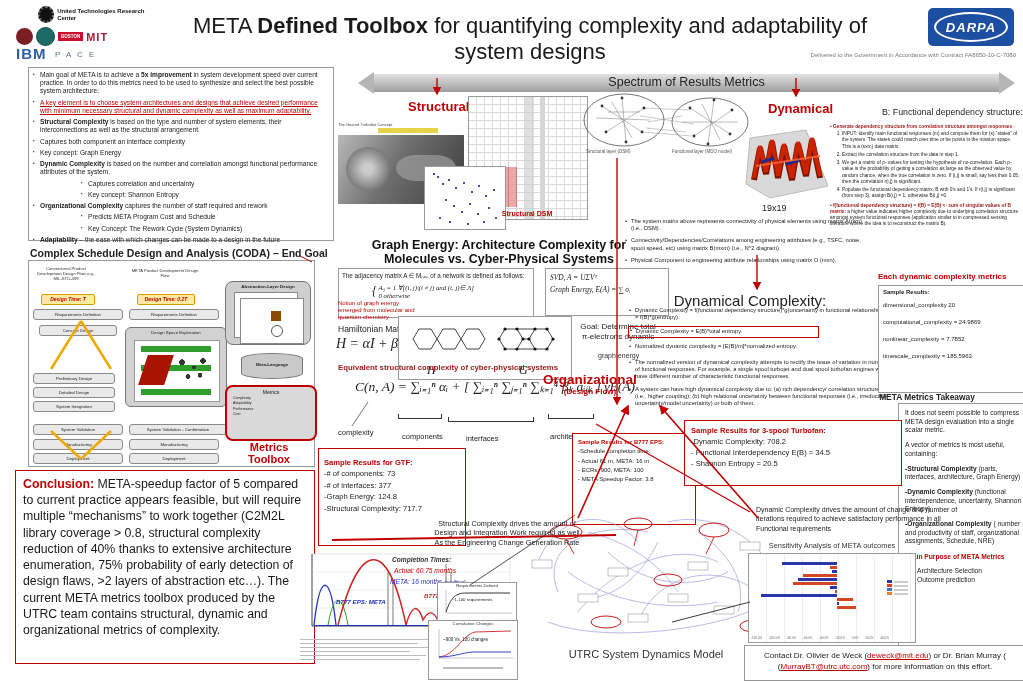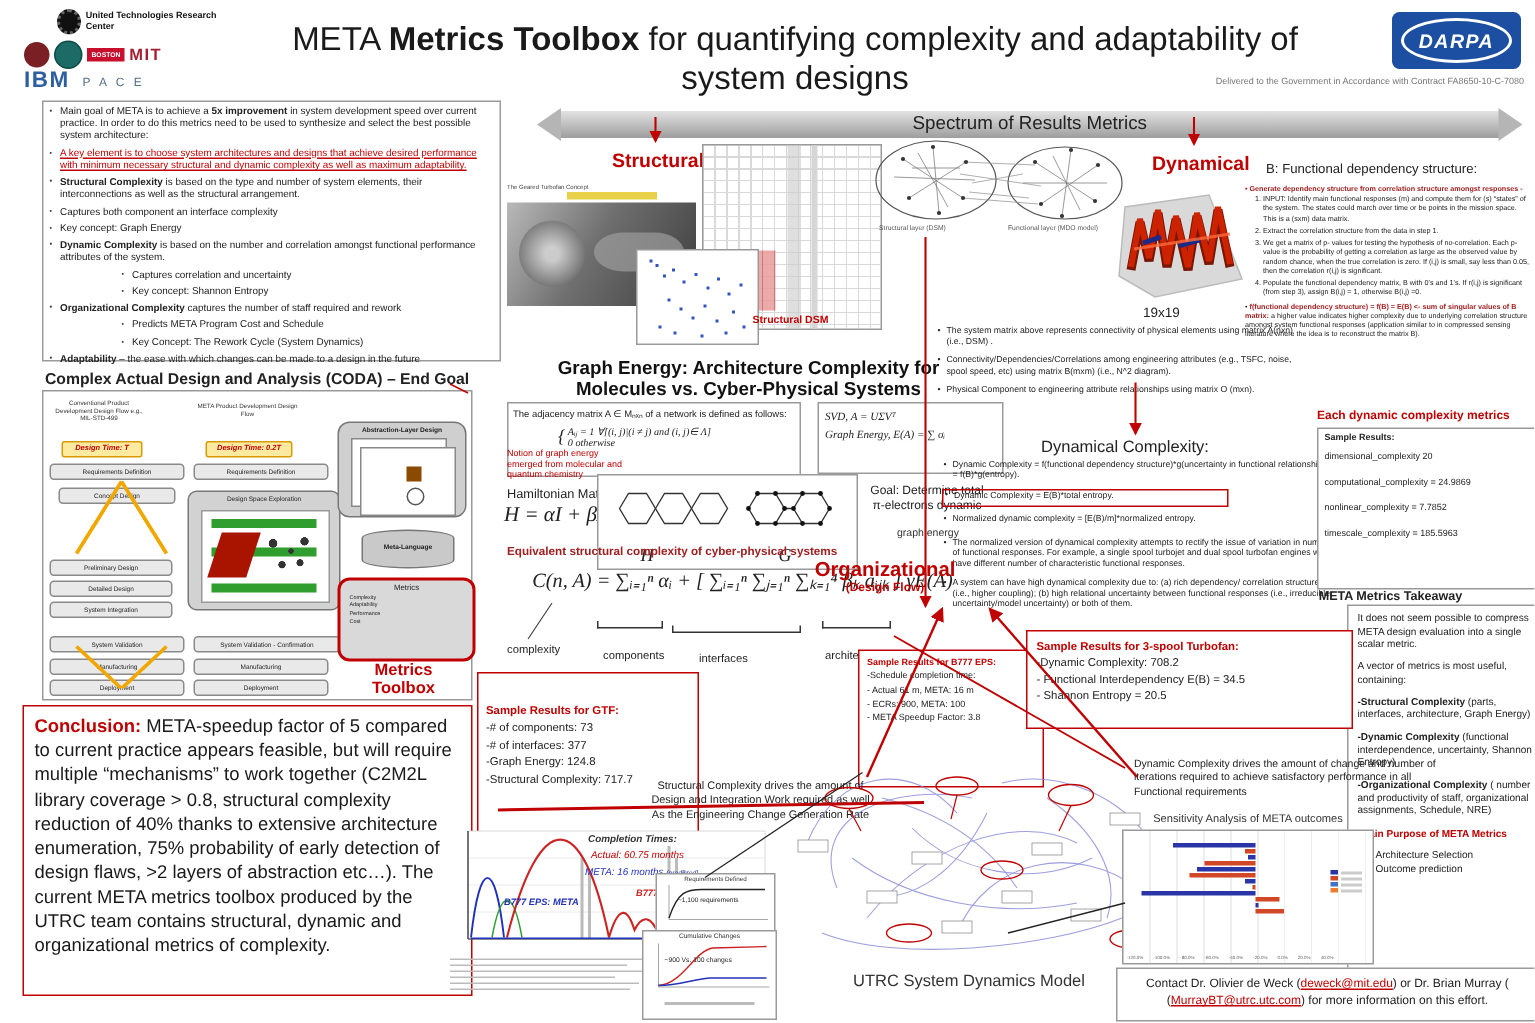--- a/index.html
+++ b/index.html
@@ -60,21 +60,21 @@
   <div class="abs logorow" style="left:16px;top:27px;">
     <span class="circle" style="width:17px;height:17px;background:#7a1f24;"></span>
     <span class="circle" style="width:17px;height:17px;background:#1d6b66;border:1px solid #0d4b46;"></span>
     <span style="background:#c8102e;color:#fff;font-size:4.5px;padding:2px 3px;font-weight:bold;">BOSTON</span>
     <span style="color:#a31f34;font-weight:bold;font-size:11px;letter-spacing:1px;">MIT</span>
   </div>
   <div class="abs" style="left:16px;top:45px;font-weight:bold;font-size:15px;color:#2e5fa3;letter-spacing:1px;">IBM</div>
   <div class="abs" style="left:55px;top:50px;font-size:8px;color:#55708c;letter-spacing:2px;">P A C E</div>
 
   <div class="abs title ctr" style="left:170px;top:13px;width:720px;">
-    <span>META </span><span class="bold">Metrics Toolbox</span><span> for quantifying complexity and adaptability of system designs</span>
+    <span>META </span><span class="bold">Defined Toolbox</span><span> for quantifying complexity and adaptability of system designs</span>
   </div>
 
   <div class="abs darpa" style="left:928px;top:8px;width:86px;height:38px;">
     <div class="darpa-oval">DARPA</div>
   </div>
   <div class="abs contract" style="left:650px;top:52px;width:366px;">Delivered to the Government in Accordance with Contract FA8650-10-C-7080</div>
 
   <div class="abs box goal" style="left:28px;top:67px;width:296px;height:166px;padding:3px 4px;">
     <p class="gb"><span>Main goal of META is to achieve a </span><span class="bold">5x improvement</span><span> in system development speed over current practice. In order to do this metrics need to be used to synthesize and select the best possible system architecture:</span></p>
     <p class="gsub red" style="text-decoration:underline;">A key element is to choose system architectures and designs that achieve desired performance with minimum necessary structural and dynamic complexity as well as maximum adaptability.</p>
@@ -83,21 +83,21 @@
     <p class="gsub">Key concept: Graph Energy</p>
     <p class="gb"><span class="bold">Dynamic Complexity</span><span> is based on the number and correlation amongst functional performance attributes of the system.</span></p>
     <p class="gsub" style="margin-left:48px;">Captures correlation and uncertainty</p>
     <p class="gsub" style="margin-left:48px;">Key concept: Shannon Entropy</p>
     <p class="gb"><span class="bold">Organizational Complexity</span><span> captures the number of staff required and rework</span></p>
     <p class="gsub" style="margin-left:48px;">Predicts META Program Cost and Schedule</p>
     <p class="gsub" style="margin-left:48px;">Key Concept: The Rework Cycle (System Dynamics)</p>
     <p class="gb"><span class="bold">Adaptability</span><span> – the ease with which changes can be made to a design in the future</span></p>
   </div>
 
-  <div class="abs bold" style="left:30px;top:247px;font-size:10.5px;color:#222;">Complex Actual Design and Analysis (CODA) – End Goal</div>
+  <div class="abs bold" style="left:30px;top:247px;font-size:10.5px;color:#222;">Complex Schedule Design and Analysis (CODA) – End Goal</div>
   <div class="abs box" style="left:28px;top:260px;width:285px;height:205px;">
     <div class="tiny-hdr" style="left:6px;top:6px;width:62px;">Conventional Product Development Design Flow e.g., MIL-STD-499</div>
     <div class="timebox" style="left:12px;top:33px;width:52px;">Design Time: T</div>
     <div class="coda-step" style="left:4px;top:48px;width:88px;">Requirements Definition</div>
     <div class="coda-step" style="left:10px;top:64px;width:76px;">Concept Design</div>
     <div class="coda-step" style="left:4px;top:112px;width:80px;">Preliminary Design</div>
     <div class="coda-step" style="left:4px;top:126px;width:80px;">Detailed Design</div>
     <div class="coda-step" style="left:4px;top:140px;width:80px;">System Integration</div>
     <div class="coda-step" style="left:4px;top:163px;width:88px;">System Validation</div>
     <div class="coda-step" style="left:4px;top:178px;width:88px;">Manufacturing</div>
@@ -289,30 +289,30 @@
   <div class="abs" style="left:402px;top:432px;font-size:7.5px;">components</div>
   <div class="abs" style="left:466px;top:434px;font-size:7.5px;">interfaces</div>
   <div class="abs" style="left:550px;top:432px;font-size:7.5px;">architecture</div>
 
   <div class="abs b58" style="left:624px;top:218px;width:250px;">
     <div class="li">The system matrix above represents connectivity of physical elements using matrix A(nxn) (i.e., DSM) .</div>
     <div class="li">Connectivity/Dependencies/Correlations among engineering attributes (e.g., TSFC, noise, spool speed, etc) using matrix B(mxm) (i.e., N^2 diagram).</div>
     <div class="li">Physical Component to engineering attribute relationships using matrix O (mxn).</div>
   </div>
 
-  <div class="abs ctr" style="left:660px;top:292px;width:180px;font-size:11px;color:#222;">Dynamical Complexity:</div>
+  <div class="abs ctr" style="left:660px;top:292px;width:180px;font-size:15px;color:#222;">Dynamical Complexity:</div>
   <div class="abs b58" style="left:628px;top:307px;width:262px;">
     <div class="li">Dynamic Complexity = f(functional dependency structure)*g(uncertainty in functional relationships) = f(B)*g(entropy).</div>
     <div class="li" style="border:1px solid #c00000;padding:1px 2px 1px 7px;width:180px;">Dynamic Complexity = E(B)*total entropy.</div>
     <div class="li">Normalized dynamic complexity = [E(B)/m]*normalized entropy.</div>
     <div class="li" style="margin-top:9px;">The normalized version of dynamical complexity attempts to rectify the issue of variation in number of functional responses. For example, a single spool turbojet and dual spool turbofan engines will have different number of characteristic functional responses.</div>
     <div class="li">A system can have high dynamical complexity due to: (a) rich dependency/ correlation  structure (i.e., higher coupling); (b) high relational uncertainty between functional responses (i.e., irreducible uncertainty/model uncertainty) or both of them.</div>
   </div>
 
-  <div class="abs" style="left:844px;top:107px;font-size:8.8px;color:#222;">B: Functional dependency structure:</div>
+  <div class="abs" style="left:882px;top:107px;font-size:8.8px;color:#222;">B: Functional dependency structure:</div>
   <div class="abs b48" style="left:830px;top:124px;width:190px;">
     <div class="bold" style="color:#a02020;">•  <span>Generate dependency structure from correlation structure amongst responses -</span></div>
     <ol class="steps">
       <li>INPUT: Identify main functional responses (m) and compute them for (s) “states” of the system. The states could march over time or be points in the mission space. This is a (sxm) data matrix.</li>
       <li>Extract the correlation structure from the data in step 1.</li>
       <li>We get a matrix of p- values for testing the hypothesis of no-correlation. Each p-value is the probability of getting a correlation as large as the observed value by random chance, when the true correlation is zero.  If (i,j) is small, say less than 0.05, then the correlation r(i,j) is significant.</li>
       <li>Populate the functional dependency matrix, B with 0's and 1's.  If r(i,j) is significant (from step 3), assign B(i,j) = 1, otherwise B(i,j) =0.</li>
     </ol>
     <div>•  <span class="bold" style="color:#a02020;">f(functional dependency structure) = f(B) = E(B) &lt;- sum of singular values of B matrix:</span><span> a higher value indicates higher complexity due to underlying correlation structure amongst system functional responses (application similar to in compressed sensing literature where the idea is to reconstruct the matrix B).</span></div>
   </div>
@@ -338,21 +338,21 @@
       <li>Architecture Selection</li>
       <li>Outcome prediction</li>
     </ol>
   </div>
 
   <div class="abs red ctr" style="left:532px;top:372px;width:116px;text-align:center;">
     <div class="bold" style="font-size:13.5px;">Organizational</div>
     <div class="bold" style="font-size:8px;">(Design Flow)</div>
   </div>
 
-  <div class="abs redbox" style="left:318px;top:448px;width:136px;height:80px;padding:19px 5px;font-size:7.6px;line-height:1.5;">
+  <div class="abs redbox" style="left:318px;top:448px;width:136px;height:80px;padding:8px 5px;font-size:7.6px;line-height:1.5;">
     <div class="red bold">Sample Results for GTF:</div>
     <div>-# of components: 73</div>
     <div>-# of interfaces: 377</div>
     <div>-Graph Energy: 124.8</div>
     <div>-Structural Complexity: 717.7</div>
   </div>
   <div class="abs redbox" style="left:572px;top:433px;width:112px;height:82px;padding:4px 5px;font-size:6px;line-height:1.55;">
     <div class="red bold">Sample Results for B777 EPS:</div>
     <div>-Schedule completion time:</div>
     <div>- Actual 61 m, META: 16 m</div>

